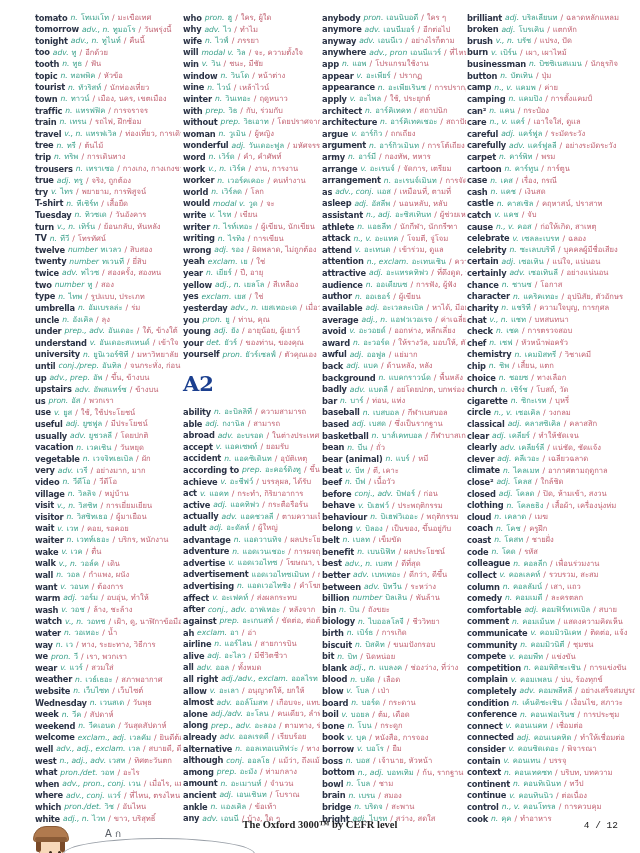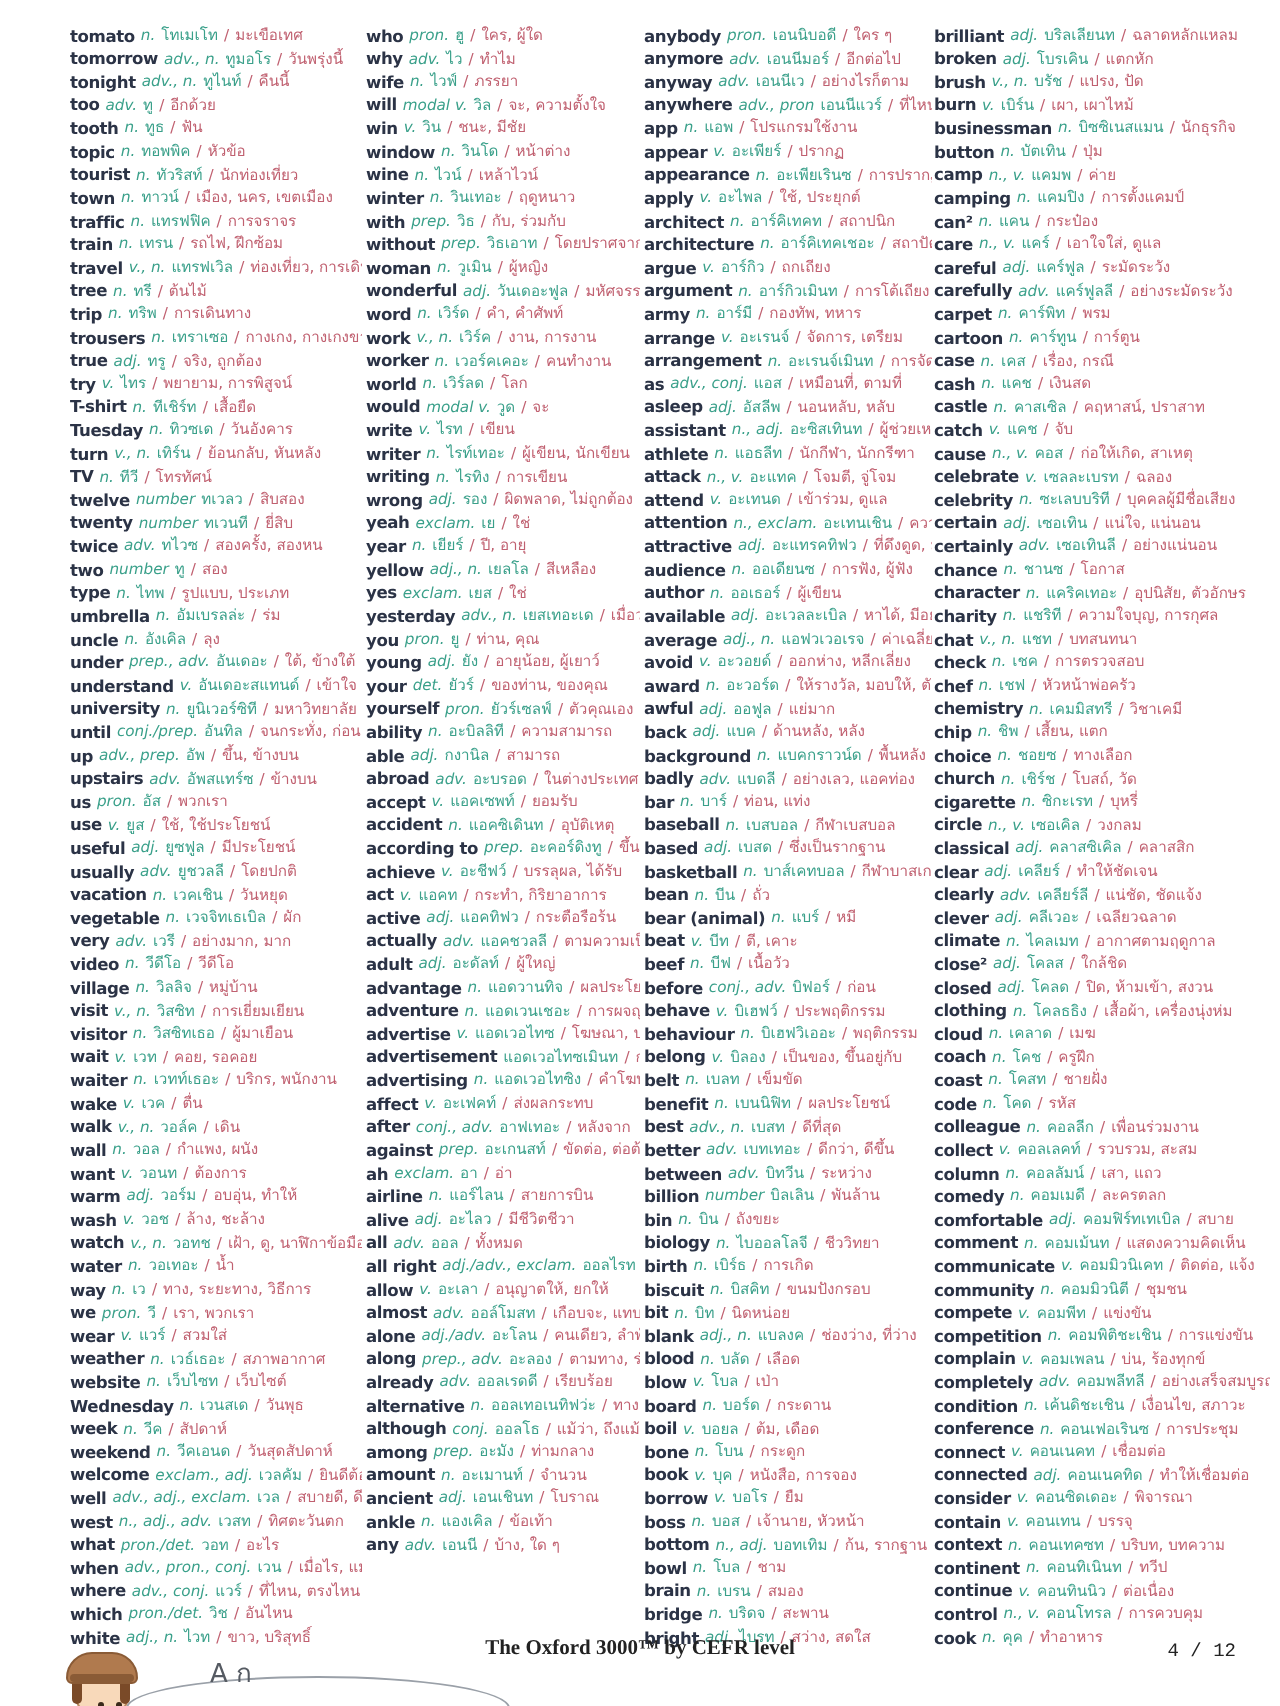--- a/index.html
+++ b/index.html
@@ -41,21 +41,21 @@
   
   .mascot{position:absolute;left:33px;top:826px;width:230px;height:27px;overflow:hidden;}
   .head{position:absolute;left:4px;top:6px;width:26px;height:26px;border-radius:50%;background:#f8d9ba;border:1px solid #b98a62;}
   .hat{position:absolute;left:0px;top:0px;width:34px;height:14px;border-radius:17px 17px 4px 4px;background:#b07a4e;border:1px solid #8a5b36;}
   .hat-band{position:absolute;left:1px;top:10px;width:32px;height:4px;background:#8a5b36;border-radius:2px;}
   .hair-l{position:absolute;left:3px;top:12px;width:5px;height:14px;background:#7a4a28;border-radius:0 0 4px 4px;}
   .hair-r{position:absolute;left:27px;top:12px;width:5px;height:14px;background:#7a4a28;border-radius:0 0 4px 4px;}
   .eye{position:absolute;top:18px;width:3px;height:3px;background:#3a2a1a;border-radius:50%;}
   .eye.l{left:11px;} .eye.r{left:20px;}
   .loop{position:absolute;left:30px;top:12px;width:190px;height:30px;border:1px solid #9aa0a8;border-radius:50%;}
-  .doodle{position:absolute;left:72px;top:0px;font-size:13px;color:#555a62;}
+  .doodle{position:absolute;left:72px;top:0px;font-size:10px;color:#555a62;}
 </style>
 </head>
 <body style="--word: #2b3346; --pos: #3aa08a; --meaning: #c06070; --level: #1b3f8f;">
 
 <div class="col" id="col1">
     <div class="entry">
       <span class="w">tomato</span>
       <span class="p">n.</span>
       <span class="ph">โทเมเโท</span>
       <span class="sep">/</span>
@@ -749,20 +749,21 @@
       <span class="sep">/</span>
       <span class="m">ของท่าน, ของคุณ</span>
     </div>
     <div class="entry">
       <span class="w">yourself</span>
       <span class="p">pron.</span>
       <span class="ph">ยัวร์เซลฟ์</span>
       <span class="sep">/</span>
       <span class="m">ตัวคุณเอง</span>
     </div>
+    <div class="lvl">A2</div>
     <div class="entry">
       <span class="w">ability</span>
       <span class="p">n.</span>
       <span class="ph">อะบิลลิที</span>
       <span class="sep">/</span>
       <span class="m">ความสามารถ</span>
     </div>
     <div class="entry">
       <span class="w">able</span>
       <span class="p">adj.</span>
@@ -1229,21 +1230,21 @@
       <span class="p">n.</span>
       <span class="ph">แบคกราวน์ด</span>
       <span class="sep">/</span>
       <span class="m">พื้นหลัง</span>
     </div>
     <div class="entry">
       <span class="w">badly</span>
       <span class="p">adv.</span>
       <span class="ph">แบดลี</span>
       <span class="sep">/</span>
-      <span class="m">อย่างเลว, แอคท่อง</span>
+      <span class="m">อย่โดยปกต, บกพร่อง</span>
     </div>
     <div class="entry">
       <span class="w">bar</span>
       <span class="p">n.</span>
       <span class="ph">บาร์</span>
       <span class="sep">/</span>
       <span class="m">ท่อน, แท่ง</span>
     </div>
     <div class="entry">
       <span class="w">baseball</span>

